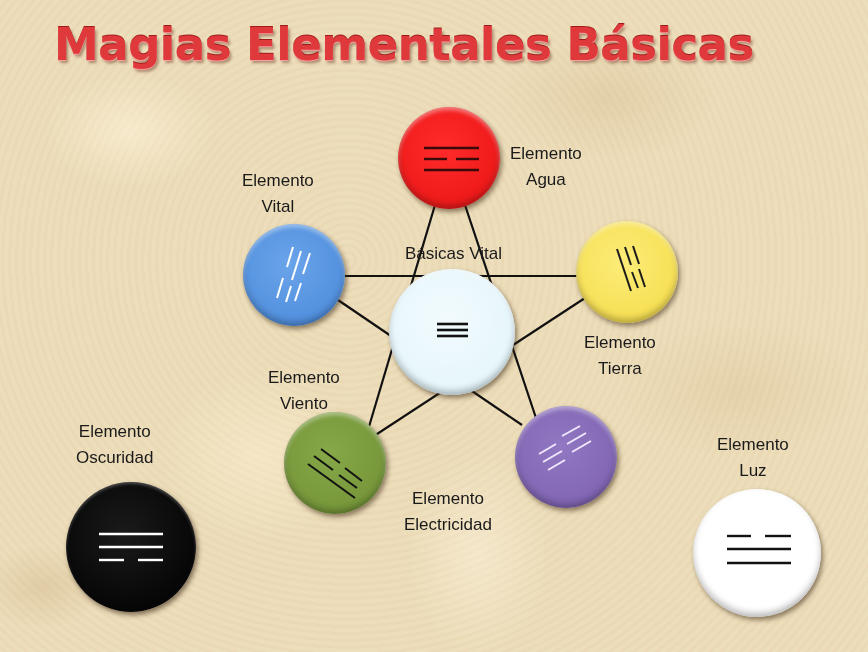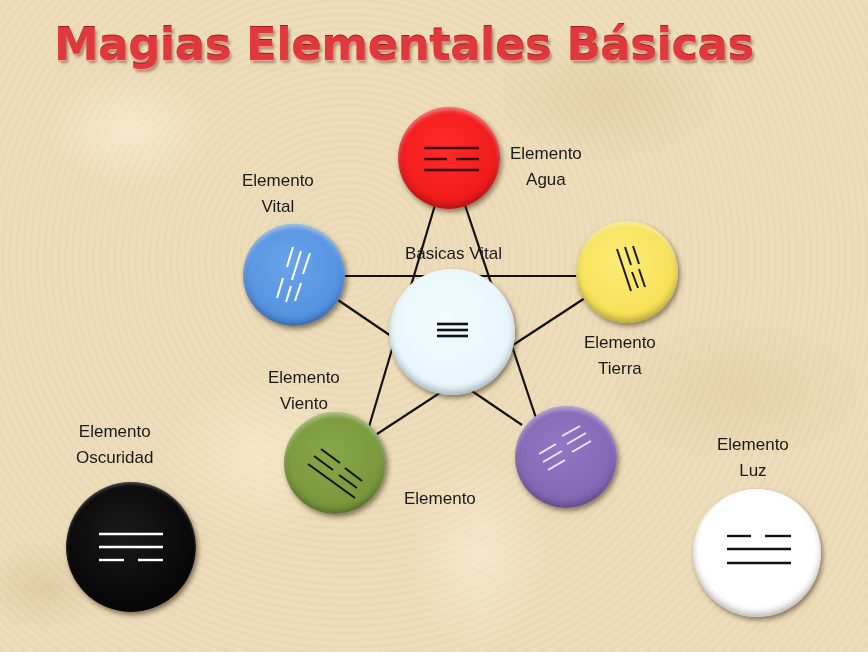--- a/index.html
+++ b/index.html
@@ -132,20 +132,21 @@
       <line x1="52" y1="38" x2="71" y2="27"></line>
       <line x1="57" y1="46" x2="76" y2="35"></line>
       <line x1="24" y1="48" x2="41" y2="38"></line>
       <line x1="28" y1="56" x2="47" y2="45"></line>
       <line x1="33" y1="64" x2="50" y2="54"></line>
     </g>
   </svg>
 </div>
 <div class="label" style="left:404px; top:486px;">
   <span>Elemento</span>
+  <span>Electricidad</span>
 </div>
 
 <div class="label" style="left:76px; top:419px;">
   <span>Elemento</span>
   <span>Oscuridad</span>
 </div>
 <div class="orb" style="left:66px; top:482px; width:130px; height:130px; background: radial-gradient(circle at 45% 40%, #1a1a1a 0%, #050505 75%, #000 100%); box-shadow: 2px 3px 5px rgba(60,40,20,0.6), inset 0 2px 3px rgba(255,255,255,0.25);">
   <svg width="130" height="130">
     <g stroke="#ffffff" stroke-width="2.4">
       <line x1="33" y1="52" x2="97" y2="52"></line>

